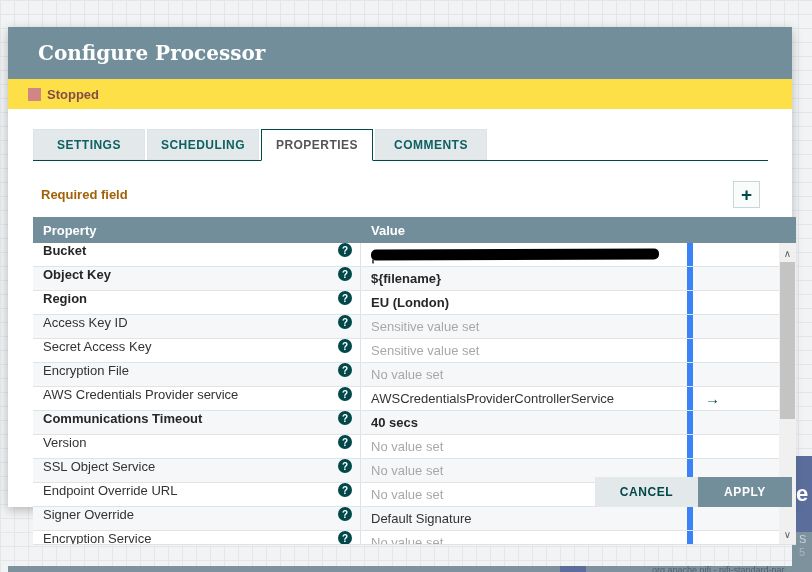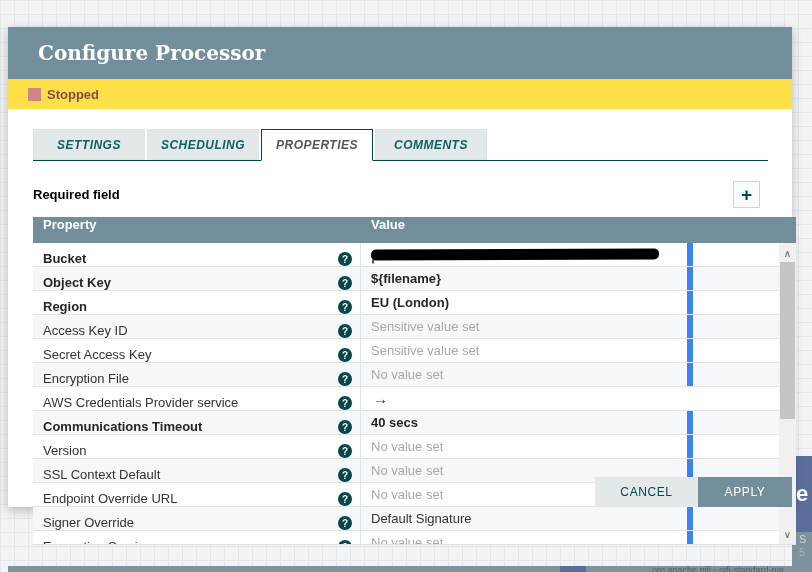--- a/index.html
+++ b/index.html
@@ -29,60 +29,60 @@
   .dialog-header { height:52px; background:#728e9b; display:flex; align-items:center; padding:0 30px; }
   .dialog-title { color:#fff; font-family:"DejaVu Serif","Liberation Serif",serif; font-weight:bold; font-size:20px; }
   .status-bar { height:30px; background:#fde047; display:flex; align-items:center; padding:0 20px; }
   .status-square { width:13px; height:13px; background:#d18686; margin-right:6px; }
   .status-label { color:#854c48; font-weight:bold; font-size:13px; }
   
   .tabs { position:absolute; left:25px; right:24px; top:102px; height:32px; display:flex;
           border-bottom:1px solid #004849; }
   .tab { width:112px; height:31px; margin-right:2px; background:#e3e8eb; border:1px solid #dde3e6;
          color:#0e6160; font-size:12px; font-weight:bold; letter-spacing:0.04em;
-         display:flex; align-items:center; justify-content:center; cursor:pointer;font-style:italic; }
+         display:flex; align-items:center; justify-content:center; cursor:pointer; }
   .tab.active { background:#fff; border:1px solid #004849; border-bottom:1px solid #fff;
                 margin-bottom:-1px; height:32px; color:#555; }
   
   .required-row { position:absolute; left:25px; right:24px; top:150px; height:34px; }
-  .required-label { position:absolute; left:0; top:10px; font-size:13px; font-weight:bold; color:#000000; }
+  .required-label { position:absolute; left:8px; top:10px; font-size:13px; font-weight:bold; color:#a16207; }
   .add-button { position:absolute; right:8px; top:4px; width:27px; height:27px; background:#fafbfb;
                 border:1px solid #c8d7d9; color:#004849; font-size:19px; font-weight:bold;
                 display:flex; align-items:center; justify-content:center; cursor:pointer; line-height:1; }
   
   .ptable { position:absolute; left:25px; top:190px; width:763px; }
-  .thead { height:26px; background:#728e9b; color:#fff; font-size:13px; font-weight:bold; display:flex; align-items:flex-start; }
+  .thead { height:26px; background:#728e9b; color:#fff; font-size:13px; font-weight:bold; display:flex; align-items:center; }
   .thead .th-prop { width:328px; padding-left:10px; }
   .thead .th-val  { padding-left:10px; }
   .tbody { position:relative; height:302px; overflow:hidden; border-bottom:1px solid #dde3e6; }
   .rows { margin-right:17px; }
   .prow { display:flex; height:24px; background:#fff; border-bottom:1px solid #dee4e7; font-size:13px; color:#333; }
   .prow.alt { background:#f5f7f8; }
-  .cell-prop { width:328px; display:flex; align-items:flex-end; padding:0 8px 0 10px; border-right:1px solid #dde3e6; }
+  .cell-prop { width:328px; display:flex; align-items:flex-start; padding:0 8px 0 10px; border-right:1px solid #dde3e6; }
   .cell-prop .pname { flex:1 1 auto; white-space:nowrap; overflow:hidden; }
   .prow.req .pname { font-weight:bold; color:#262626; }
   .help-icon { flex:0 0 auto; width:14px; height:14px; border-radius:50%; background:#004849; color:#fff;
                font-size:10px; font-weight:bold; display:flex; align-items:center; justify-content:center; }
   .cell-val { width:332px; display:flex; align-items:center; padding:0 6px 0 10px; border-right:6px solid #3b82f6;
               white-space:nowrap; overflow:hidden; cursor:pointer; }
   .prow.req .cell-val { font-weight:bold; color:#262626; }
   .cell-val.muted { color:#a8a8a8; font-weight:normal; }
   .cell-arrow { flex:1 1 auto; display:flex; align-items:center; padding-left:12px; }
   .goto-arrow { color:#004849; font-weight:bold; font-size:15px; cursor:pointer; }
   .redact-bar { width:288px; height:11px; background:#000; border-radius:5px; transform:rotate(-0.25deg); position:relative; }
   .redact-bar::after { content:""; position:absolute; left:1px; bottom:-3px; width:2px; height:4px; background:#555; }
   
   .vscroll { position:absolute; top:0; right:0; width:17px; height:100%; background:#f0f0f0; }
   .vs-arrow { position:absolute; left:0; width:17px; height:16px; color:#606060; font-size:10px;
               display:flex; align-items:center; justify-content:center; cursor:pointer; }
   .vs-up { top:2px; } .vs-down { bottom:2px; }
   .vs-thumb { position:absolute; left:1px; top:19px; width:15px; height:157px; background:#c4c4c4; cursor:pointer; }
   
   .button-bar { position:absolute; right:0; bottom:0; display:flex; }
-  .btn { height:30px; font-size:12px; font-weight:normal; letter-spacing:0.05em; border:none;
+  .btn { height:30px; font-size:12px; font-weight:bold; letter-spacing:0.05em; border:none;
          display:flex; align-items:center; justify-content:center; cursor:pointer;
          font-family:"Liberation Sans",sans-serif; }
   .btn-cancel { width:103px; background:#e3e8eb; color:#004849; }
   .btn-apply  { width:94px;  background:#728e9b; color:#fff; }
 </style>
 </head>
 <body>
 
 <div class="bg-bottom-strip"></div>
 <div class="bg-e-block"><span>e</span></div>
@@ -169,20 +169,21 @@
               <span class="help-icon">?</span>
             </div>
             <div class="cell-val muted">No value set</div>
             <div class="cell-arrow"></div>
           </div>
           <div class="prow">
             <div class="cell-prop">
               <span class="pname">AWS Credentials Provider service</span>
               <span class="help-icon">?</span>
             </div>
+            <div class="cell-val">AWSCredentialsProviderControllerService</div>
             <div class="cell-arrow">
               <span class="goto-arrow">→</span>
             </div>
           </div>
           <div class="prow alt req">
             <div class="cell-prop">
               <span class="pname">Communications Timeout</span>
               <span class="help-icon">?</span>
             </div>
             <div class="cell-val">40 secs</div>
@@ -191,21 +192,21 @@
           <div class="prow">
             <div class="cell-prop">
               <span class="pname">Version</span>
               <span class="help-icon">?</span>
             </div>
             <div class="cell-val muted">No value set</div>
             <div class="cell-arrow"></div>
           </div>
           <div class="prow alt">
             <div class="cell-prop">
-              <span class="pname">SSL Context Default</span>
+              <span class="pname">SSL Object Service</span>
               <span class="help-icon">?</span>
             </div>
             <div class="cell-val muted">No value set</div>
             <div class="cell-arrow"></div>
           </div>
           <div class="prow">
             <div class="cell-prop">
               <span class="pname">Endpoint Override URL</span>
               <span class="help-icon">?</span>
             </div>

